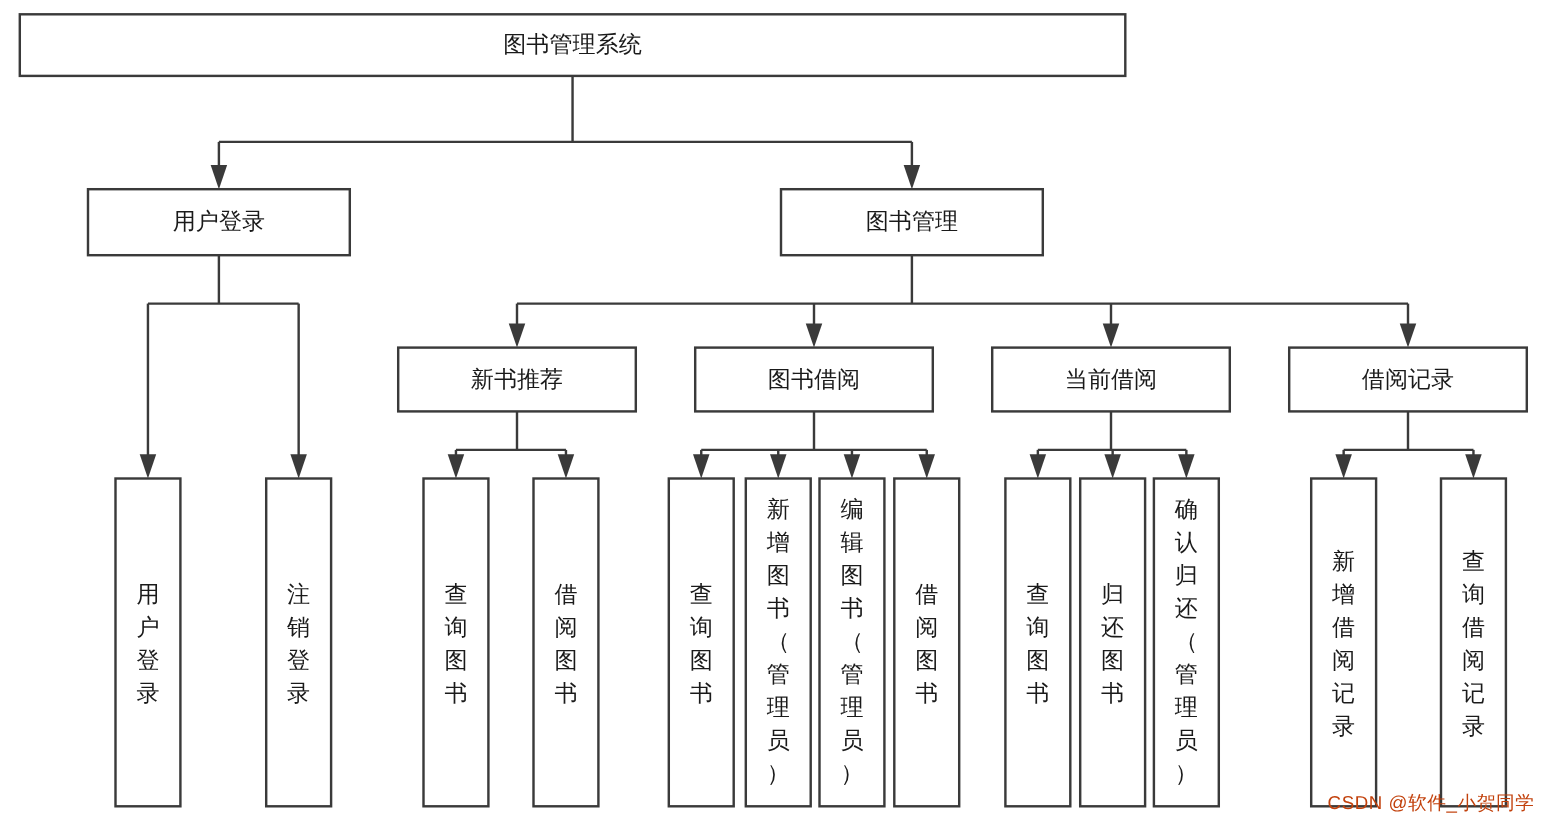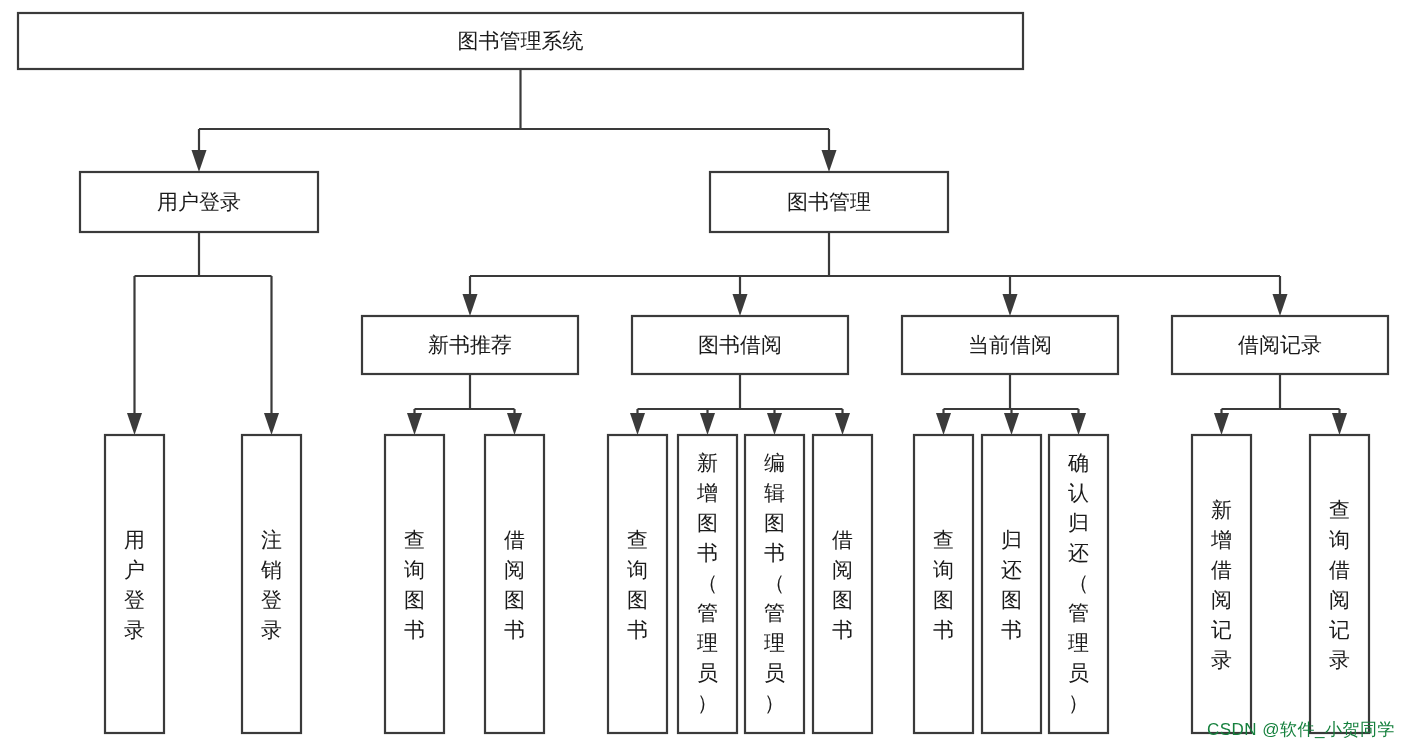--- a/index.html
+++ b/index.html
@@ -54,21 +54,21 @@
     fill: #1a1a1a;
     font-size: 21px;
     text-anchor: middle;
   }
   .watermark {
     position: absolute;
     right: 10px;
     bottom: 6px;
     font-family: "Liberation Sans", "DejaVu Sans", sans-serif;
     font-size: 17px;
-    color: #15803d;
+    color: #c2410c;
     white-space: nowrap;
     letter-spacing: 0.5px;
     user-select: none;
   }
 </style>
 </head>
 <body>
 
 <div id="diagram-root">
   <svg class="diagram" viewBox="0 0 1405 747">

